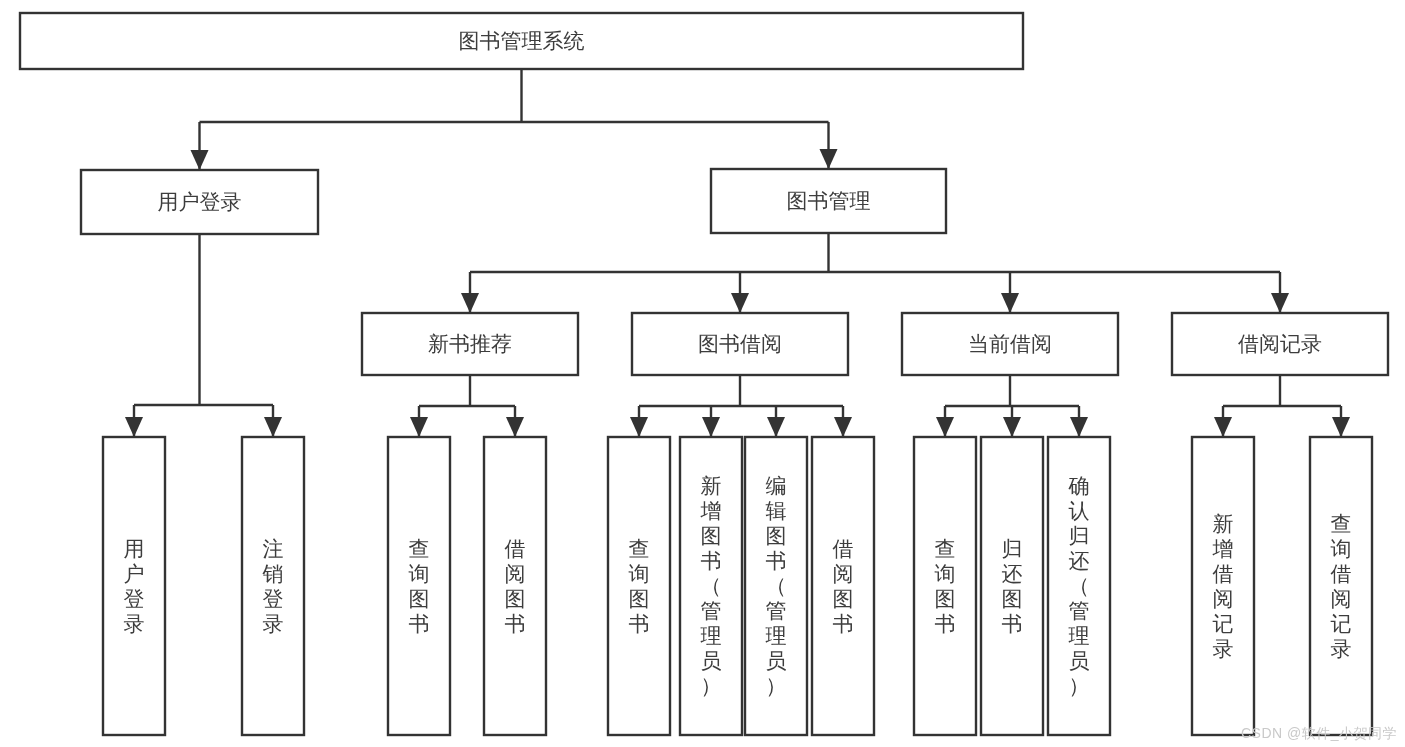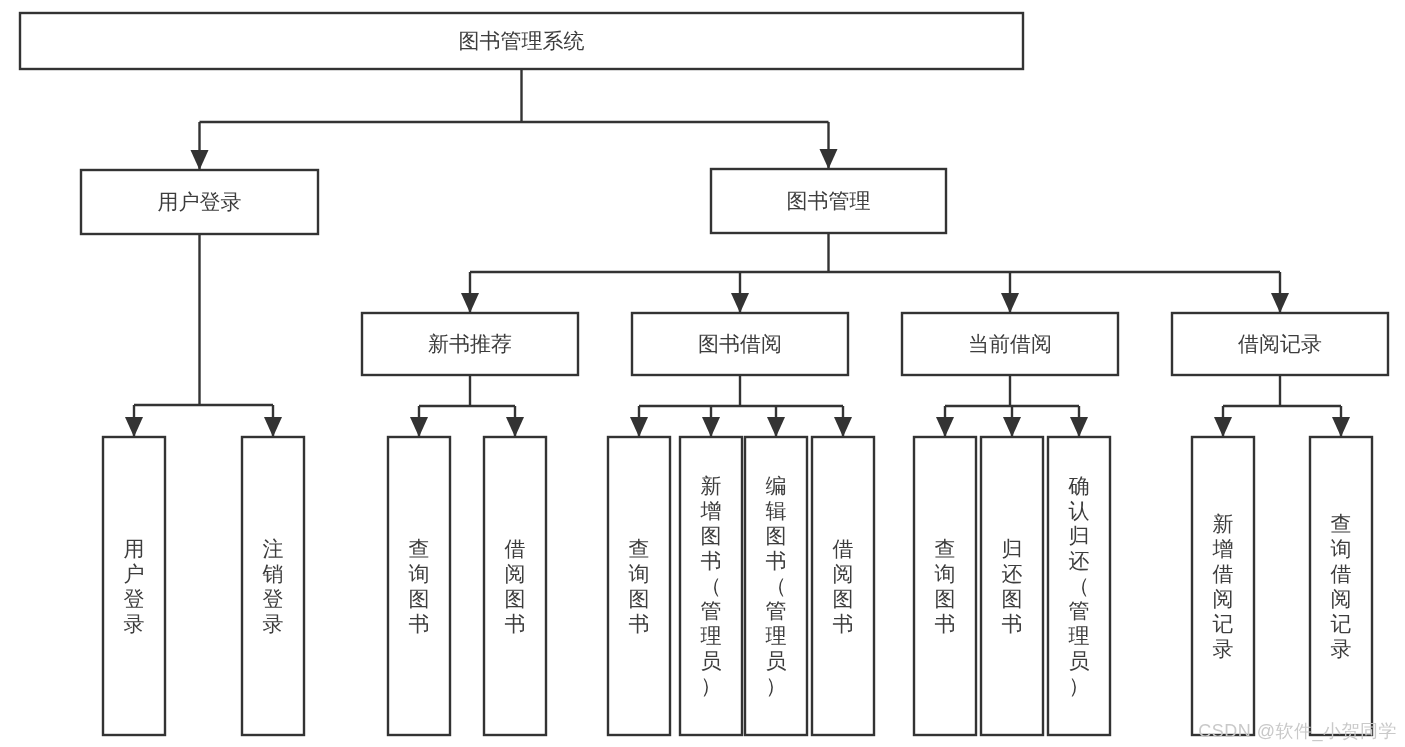--- a/index.html
+++ b/index.html
@@ -53,21 +53,21 @@
     font-family: "Liberation Sans", "DejaVu Sans", sans-serif;
     font-size: 21px;
     fill: #3d3d3d;
     text-anchor: middle;
   }
   .watermark {
     position: absolute;
     right: 8px;
     bottom: 4px;
     font-family: "Liberation Sans", "DejaVu Sans", sans-serif;
-    font-size: 18px;
+    font-size: 14px;
     color: #c9c9c9;
     letter-spacing: 0.5px;
     white-space: nowrap;
     user-select: none;
   }
 </style>
 </head>
 <body>
 
 <div id="diagram-root">

